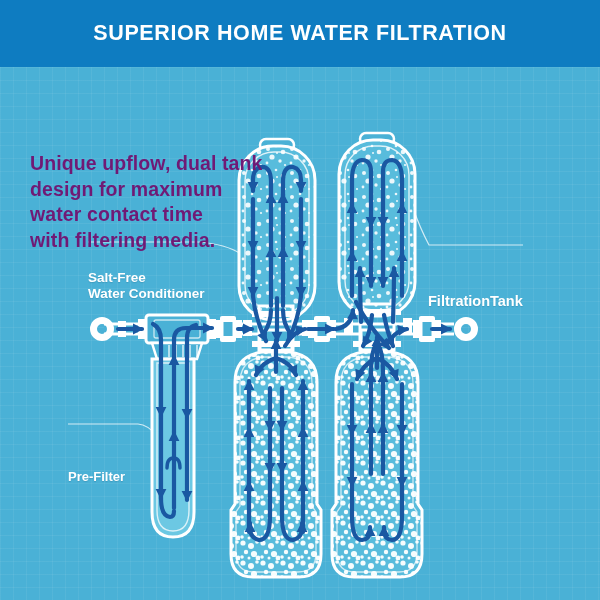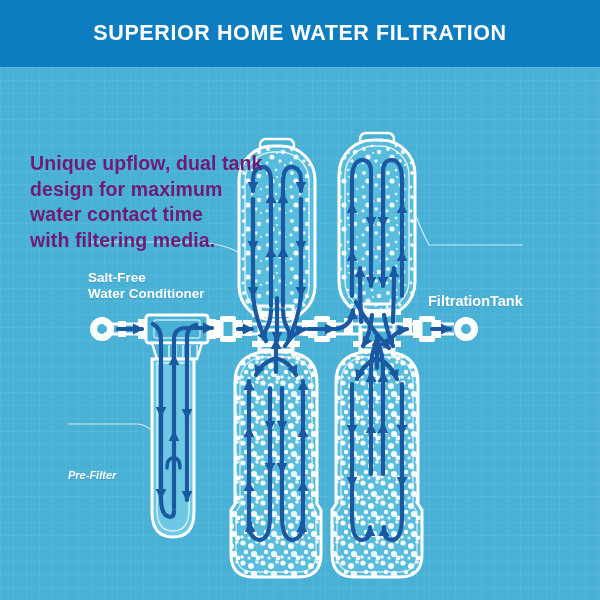--- a/index.html
+++ b/index.html
@@ -14,21 +14,21 @@
       repeating-linear-gradient(to right, rgba(255,255,255,.06) 0 1px, transparent 1px 13px),
       repeating-linear-gradient(to bottom, rgba(255,255,255,.06) 0 1px, transparent 1px 13px);}
   svg.art{position:absolute;left:0;top:0;z-index:2;}
   .intro{position:absolute;left:30px;top:84px;width:250px;margin:0;z-index:3;
          color:#701a75;font-size:19.5px;font-weight:bold;line-height:1.32;
          white-space:pre-line;letter-spacing:.1px;}
   .label{position:absolute;z-index:4;color:#ffffff;font-weight:bold;white-space:pre-line;
          text-shadow:0 1px 1px rgba(0,60,90,.18);}
   .lbl-cond{left:88px;top:203px;font-size:13.5px;line-height:1.2;}
   .lbl-ft{left:428px;top:226px;font-size:14.5px;}
-  .lbl-pf{left:68px;top:402px;font-size:11px;font-style:italic;}
+  .lbl-pf{left:68px;top:402px;font-size:13px;}
 </style>
 </head>
 <body>
 
 <div class="stage">
   <div class="header">
     <h1>SUPERIOR HOME WATER FILTRATION</h1>
   </div>
 
   <div class="canvas">

